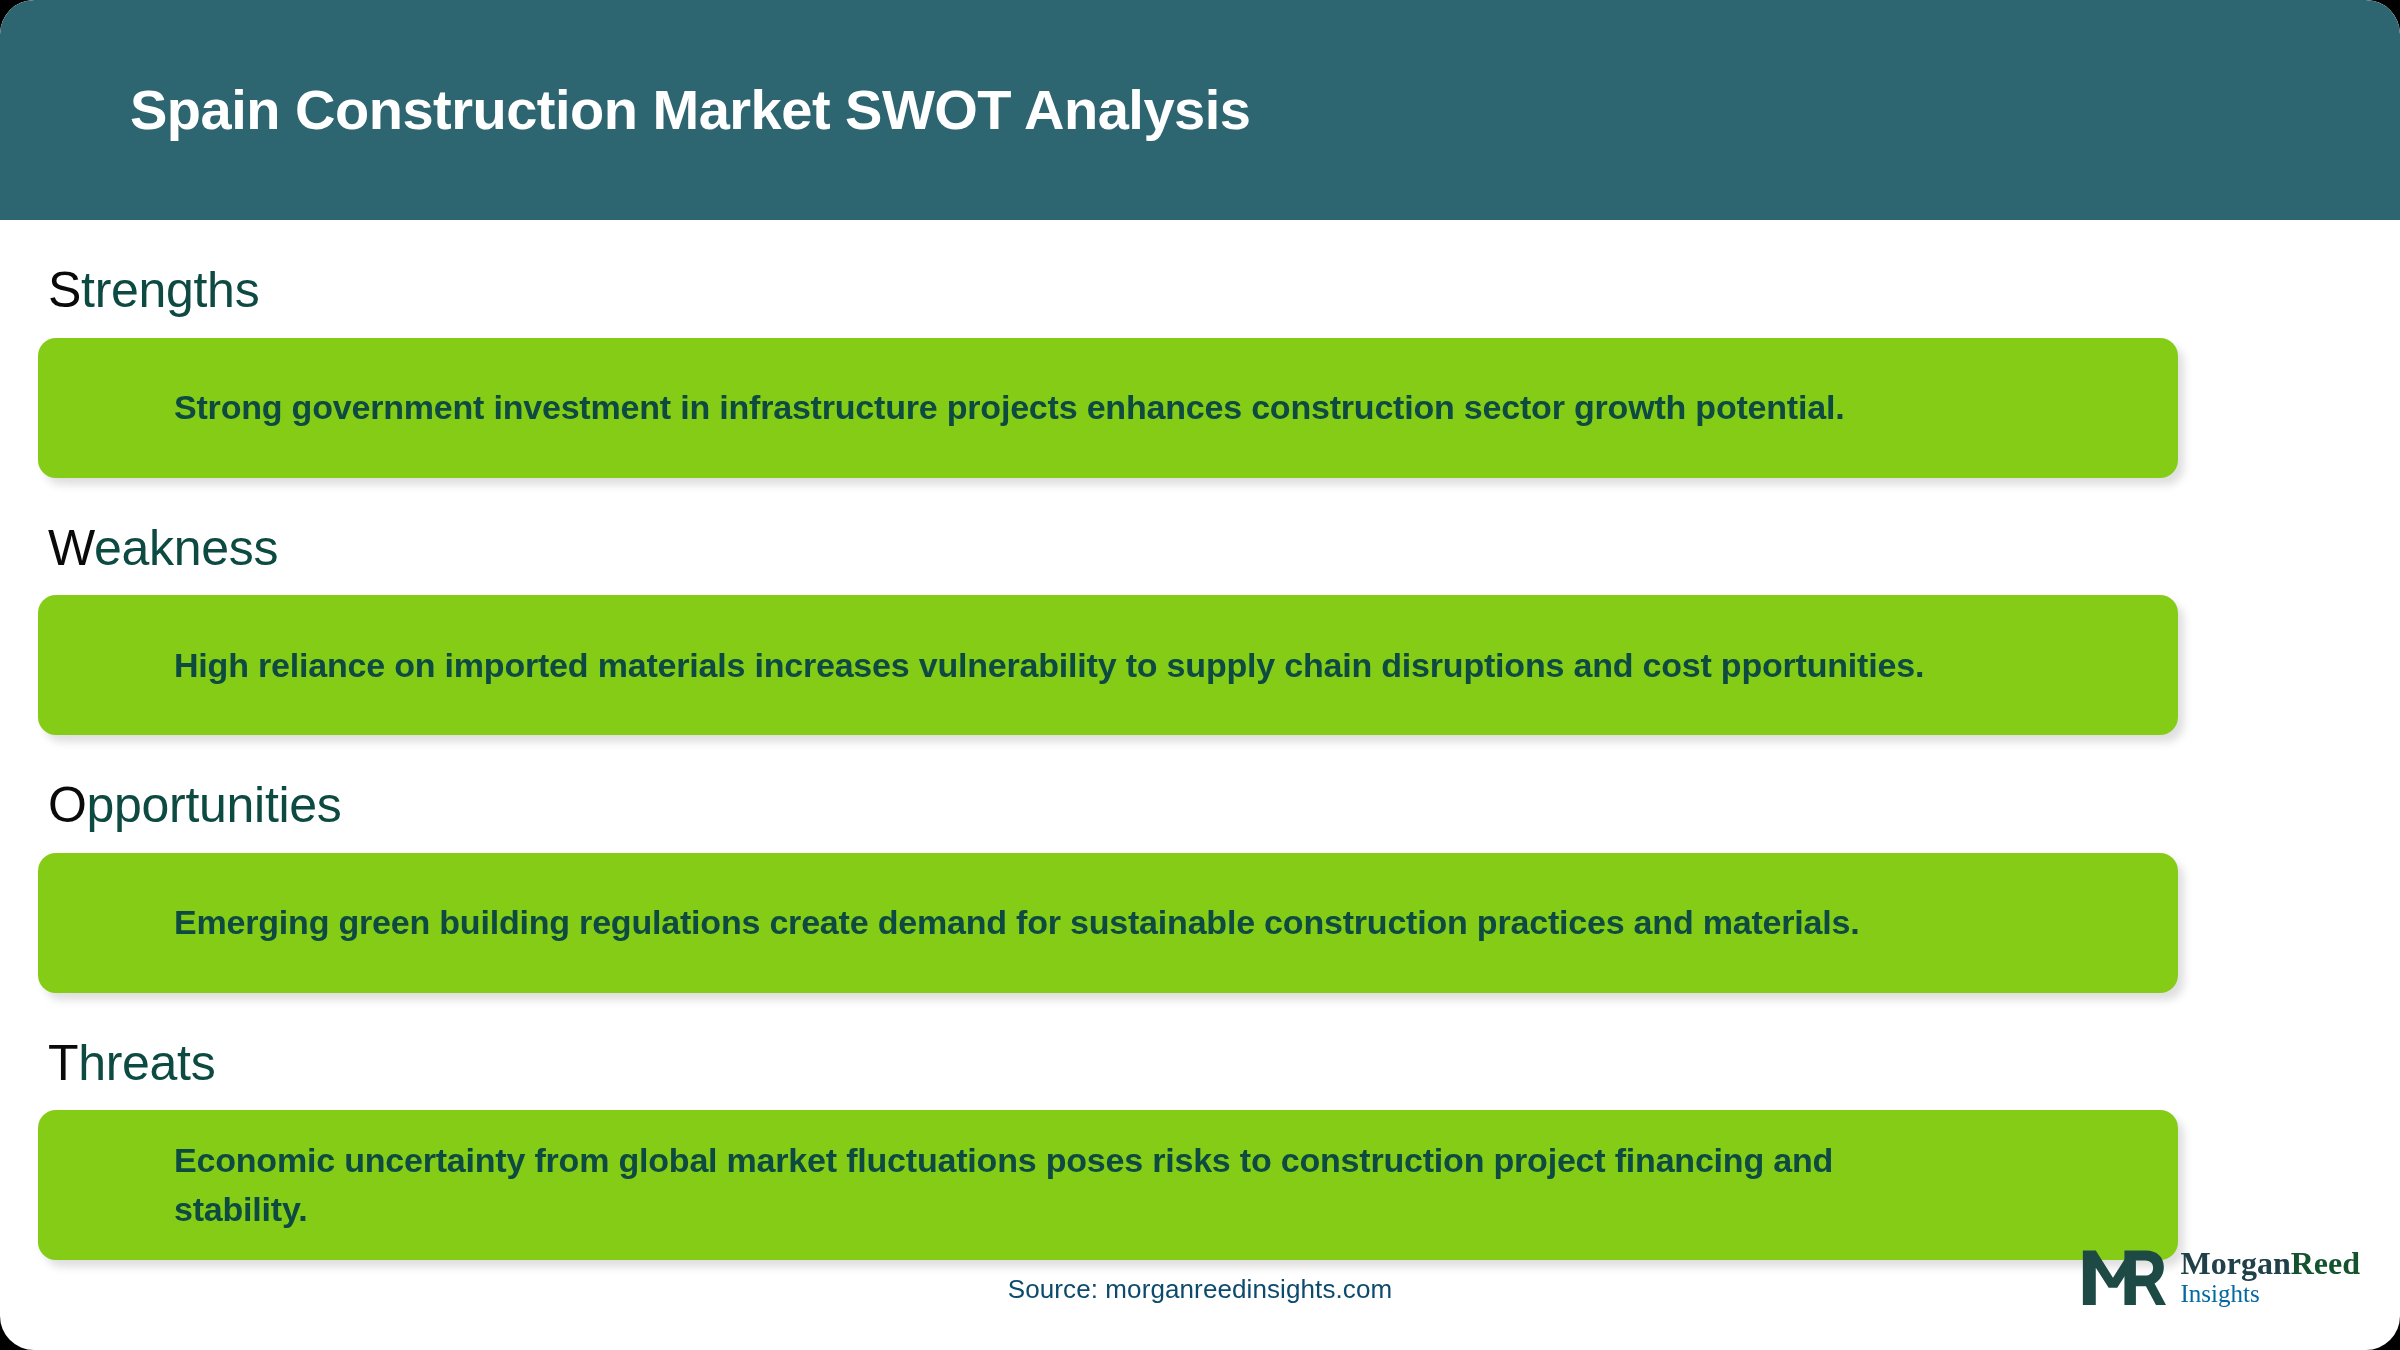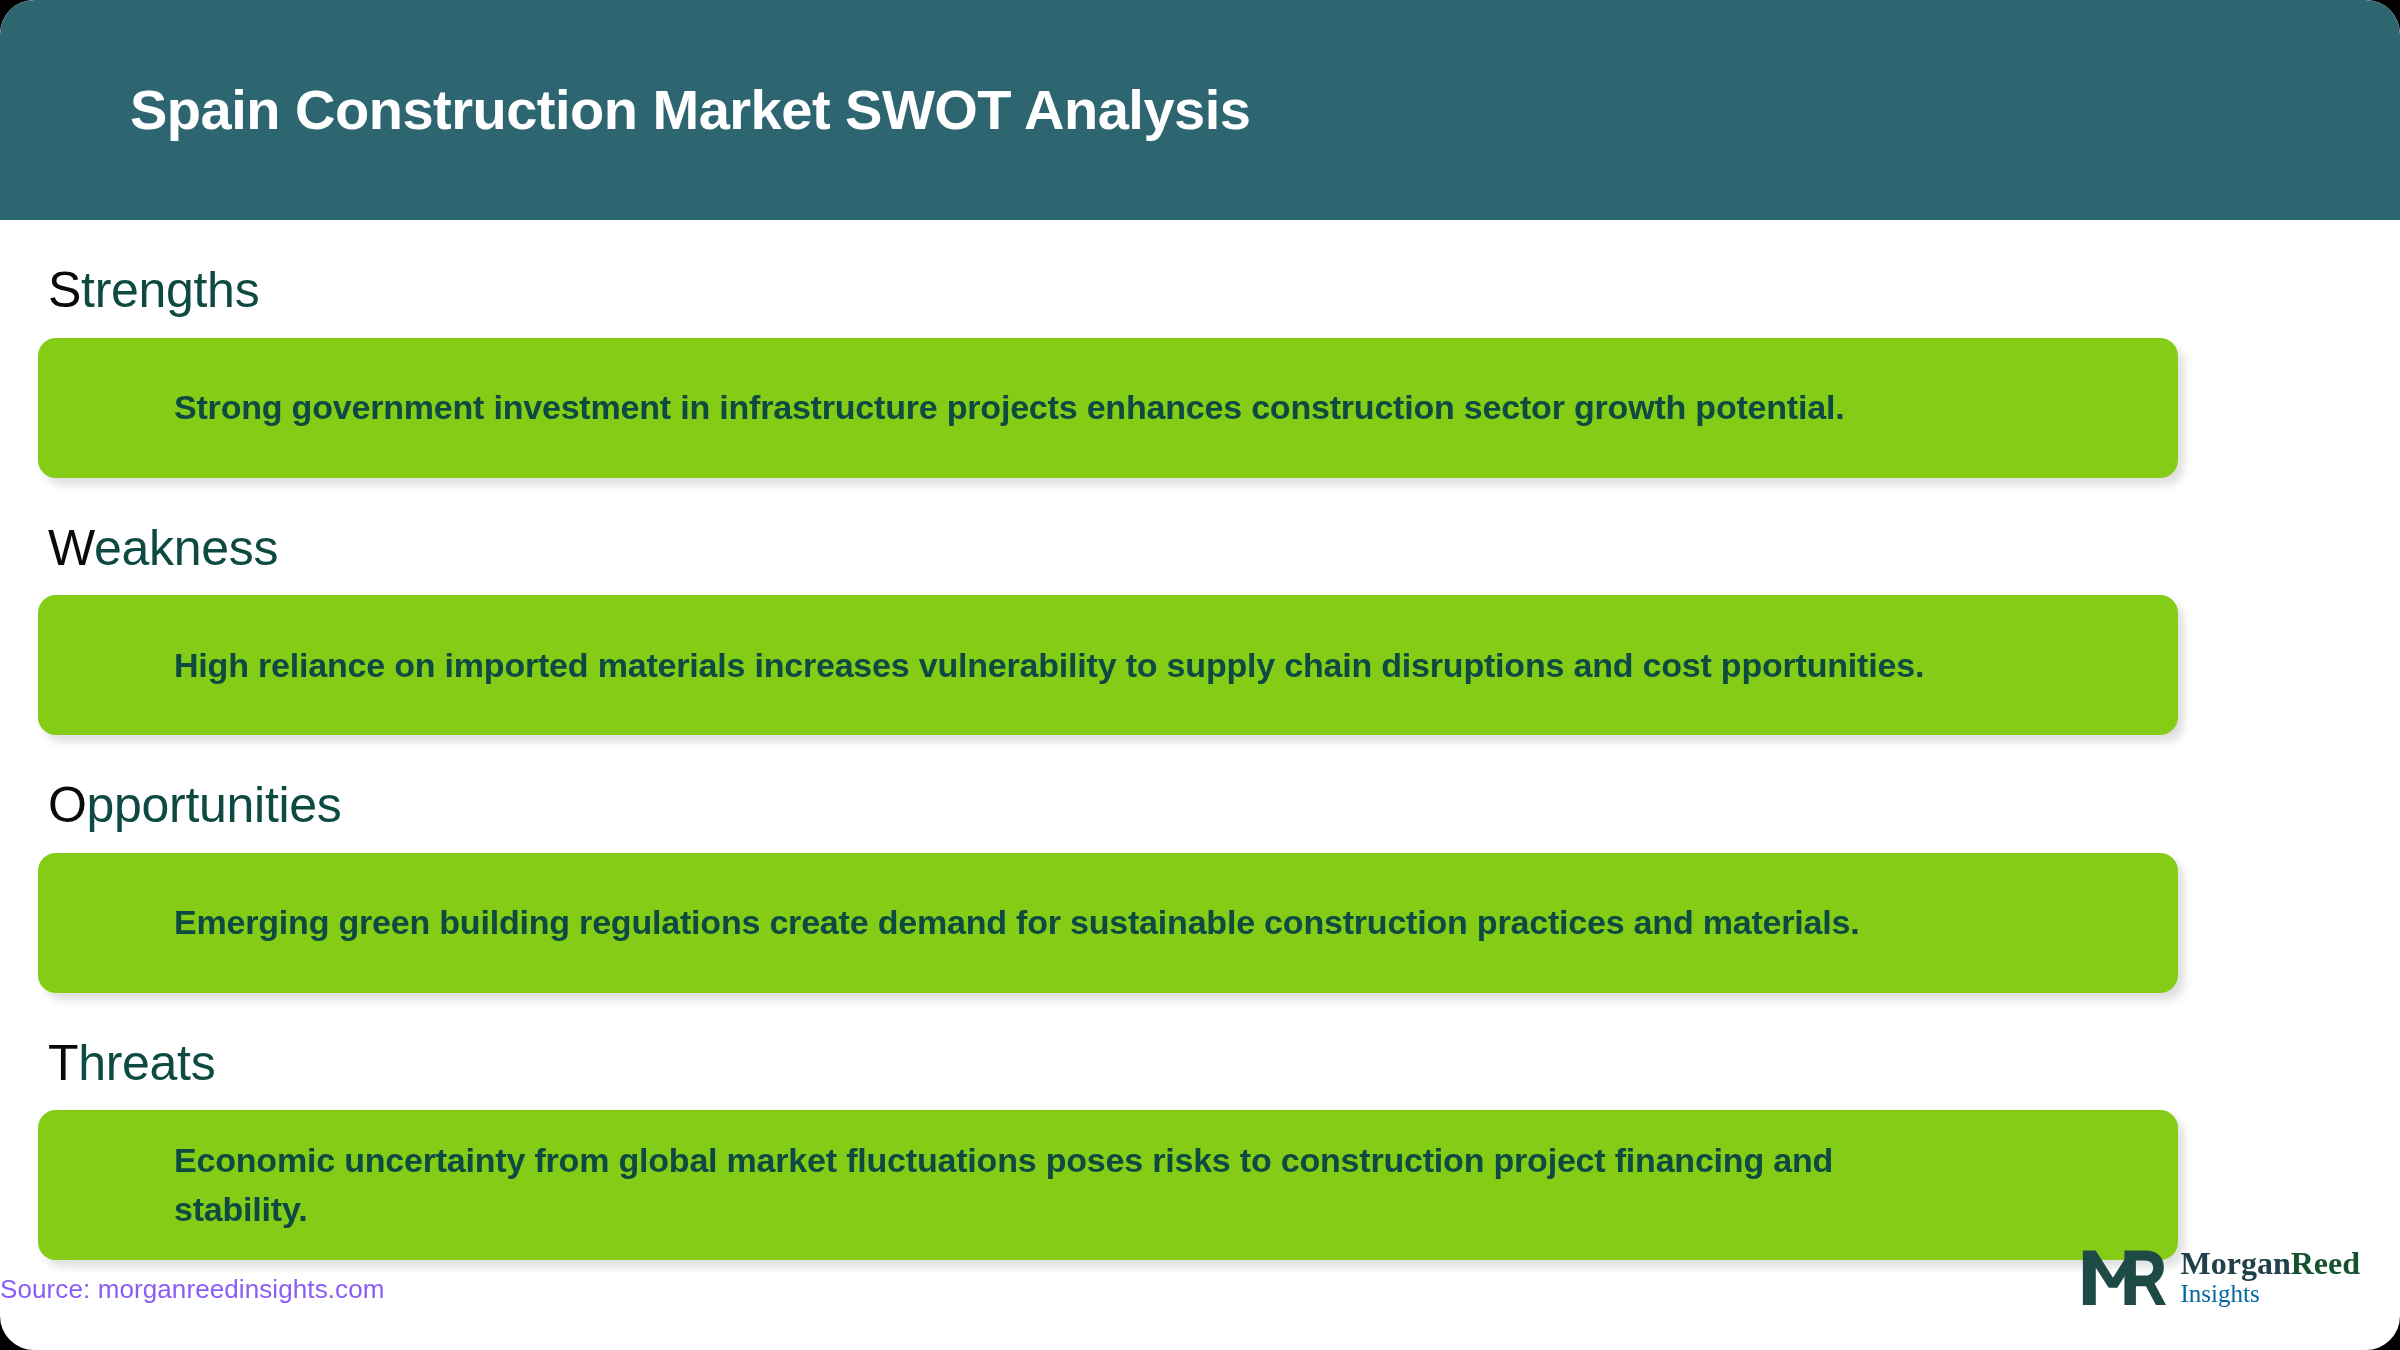--- a/index.html
+++ b/index.html
@@ -94,22 +94,22 @@
     bottom: 0;
     width: 100%;
     height: 118px;
   }
 
   .source-text {
     position: absolute;
     left: 0;
     right: 0;
     top: 42px;
-    text-align: left;
-    color: #8b5cf6;
+    text-align: center;
+    color: #0c4a6e;
     font-size: 26px;
     font-weight: 400;
     letter-spacing: 0.1px;
   }
 
   .logo {
     position: absolute;
     right: 40px;
     top: 14px;
     display: flex;

